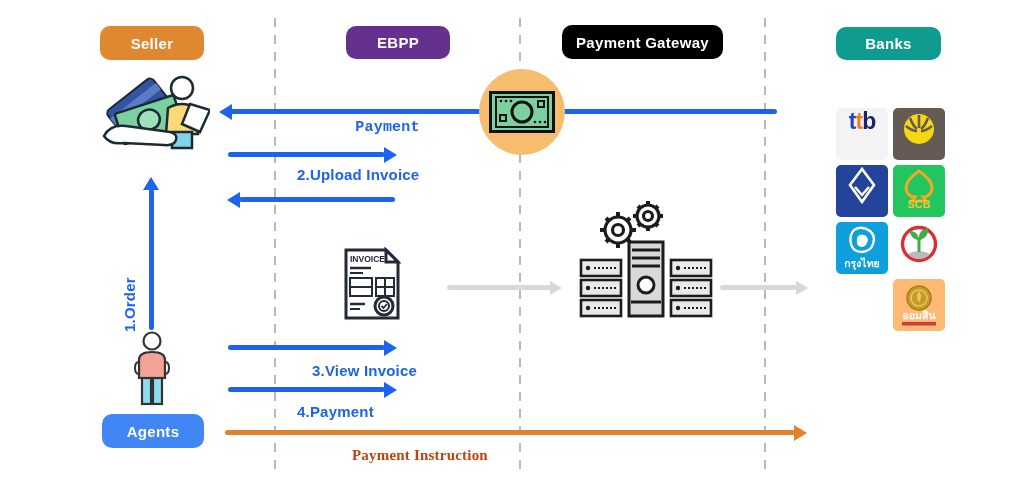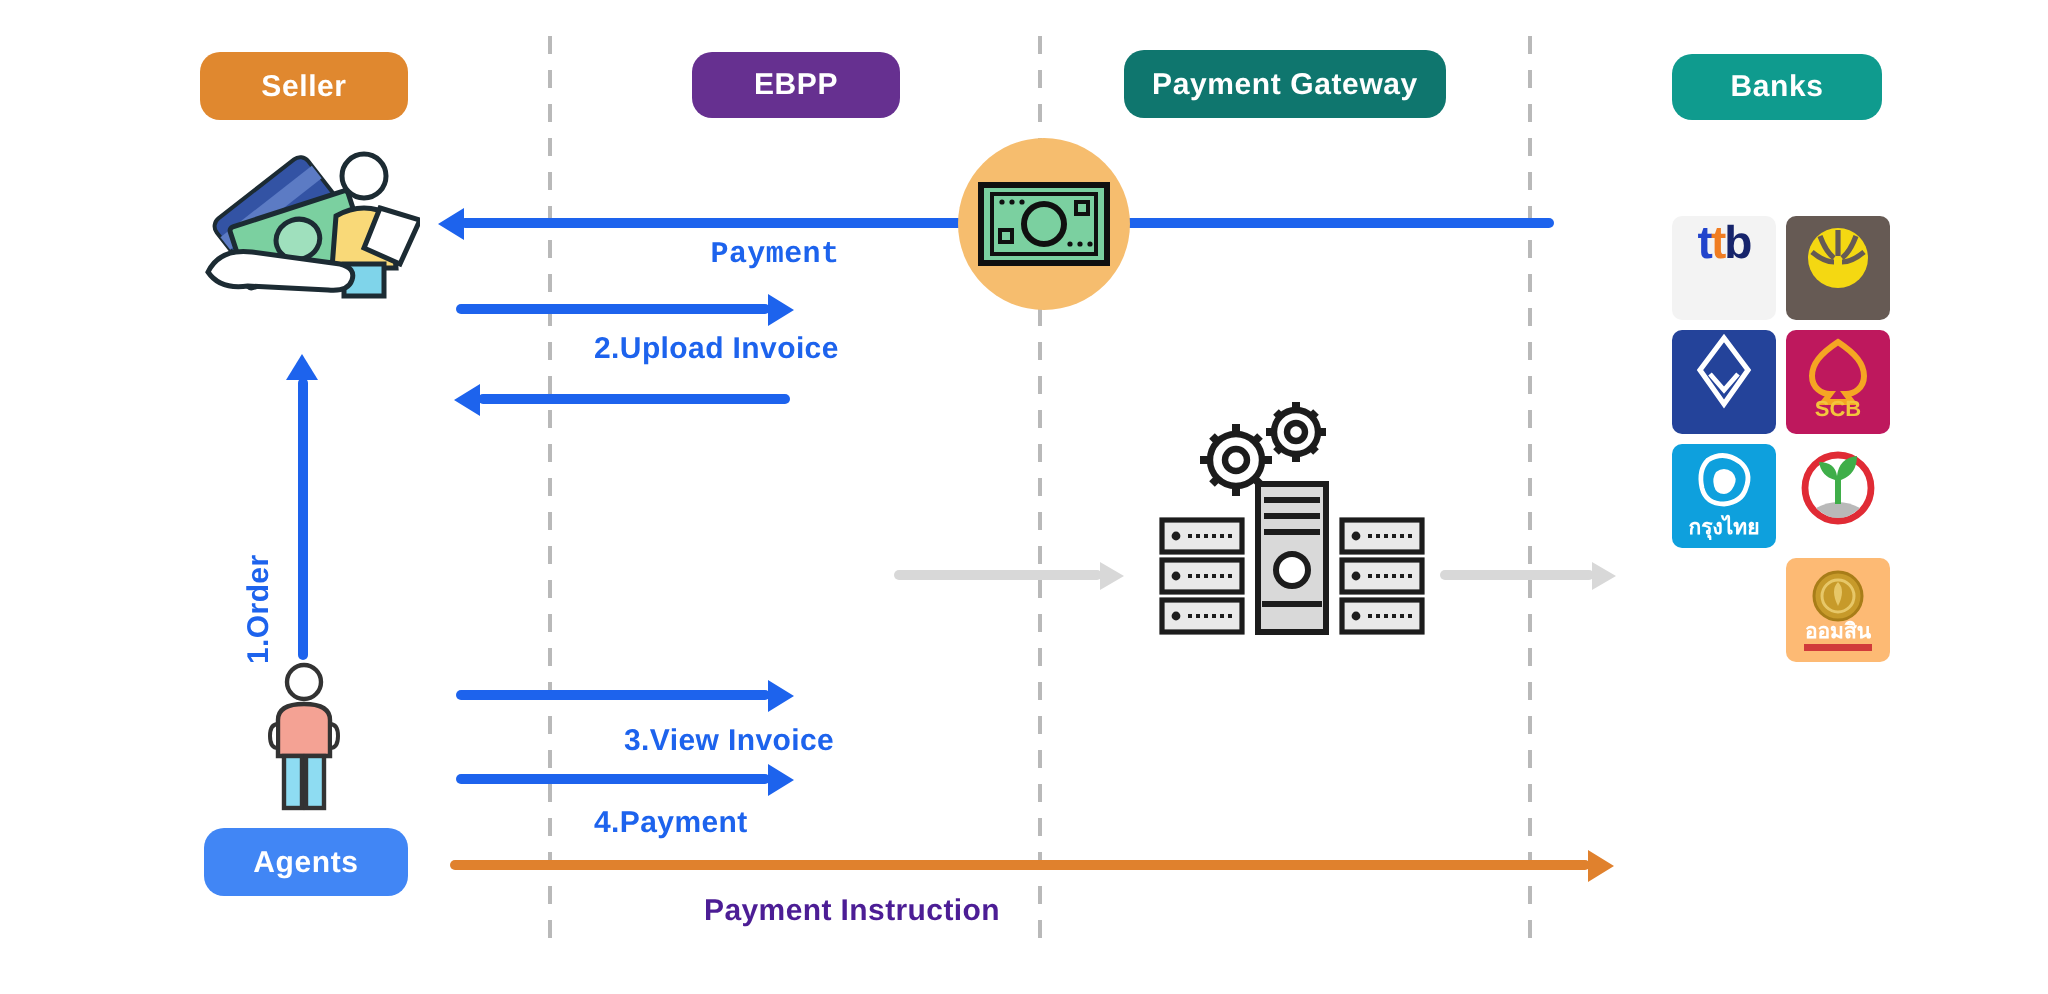--- a/index.html
+++ b/index.html
@@ -7,52 +7,52 @@
   body { font-family:"Liberation Sans", sans-serif; }
   .canvas { position:relative; width:1024px; height:497px; background:#ffffff; overflow:hidden; }
 
   .dash-line { position:absolute; top:18px; height:458px; width:2px;
     background:repeating-linear-gradient(to bottom,#b9b9b9 0 9px,transparent 9px 17px); }
 
   .badge { position:absolute; display:flex; align-items:center; justify-content:center;
     color:#fff; font-weight:bold; font-size:15px; border-radius:10px; letter-spacing:.3px; }
   .badge-seller  { left:100px; top:26px;  width:104px; height:34px; background:#e0882f; }
   .badge-ebpp    { left:346px; top:26px;  width:104px; height:33px; background:#663090; }
-  .badge-gateway { left:562px; top:25px;  width:161px; height:34px; background:#0f766e; }
+  .badge-gateway { left:562px; top:25px;  width:161px; height:34px; background:#000000; }
   .badge-banks   { left:836px; top:27px;  width:105px; height:33px; background:#0f9b8e; }
   .badge-agents  { left:102px; top:414px; width:102px; height:34px; background:#4186f5; }
 
   .h-line { position:absolute; height:5px; border-radius:3px; }
   .v-line { position:absolute; width:5px;  border-radius:3px; }
   .blue   { background:#1d63ed; }
   .orange { background:#e0812d; }
   .gray   { background:#d8d8d8; }
   .head { position:absolute; width:0; height:0; border-style:solid; }
   .head-right-blue { border-width:8px 0 8px 13px; border-color:transparent transparent transparent #1d63ed; }
   .head-left-blue  { border-width:8px 13px 8px 0; border-color:transparent #1d63ed transparent transparent; }
   .head-up-blue    { border-width:0 8px 13px 8px; border-color:transparent transparent #1d63ed transparent; }
   .head-right-orange { border-width:8px 0 8px 13px; border-color:transparent transparent transparent #e0812d; }
   .head-right-gray   { border-width:7px 0 7px 12px; border-color:transparent transparent transparent #d8d8d8; }
 
   .flow-label { position:absolute; font-weight:bold; font-size:15px; color:#1d63ed; letter-spacing:.2px; }
-  .flow-label.orange-t { color:#4c1d95; }
+  .flow-label.orange-t { color:#c2410c;font-family:Liberation Serif, serif; }
   .label-order { left:121px; top:212px; height:120px; writing-mode:vertical-rl;
     transform:rotate(180deg); display:flex; align-items:center; }
 
   .icon-box { position:absolute; }
 
   .money-circle { position:absolute; left:479px; top:69px; width:86px; height:86px;
     border-radius:50%; background:#f6bd6e; display:flex; align-items:center; justify-content:center; }
 
   .bank-tile { position:absolute; width:52px; height:52px; border-radius:5px;
     display:flex; justify-content:center; overflow:hidden; }
   .tile-ttb       { left:836px; top:108px; background:#f3f3f3; }
   .tile-krungsri  { left:893px; top:108px; background:#665a54; }
   .tile-bbl       { left:836px; top:165px; background:#24439a; }
-  .tile-scb       { left:893px; top:165px; background:#be185d; }
+  .tile-scb       { left:893px; top:165px; background:#22c55e; }
   .tile-ktb       { left:836px; top:222px; background:#0ea0dd; }
   .tile-kbank     { left:893px; top:222px; background:#ffffff; }
   .tile-gsb       { left:893px; top:279px; background:#fdba74; }
 
   .ttb-text { font-size:23px; font-weight:bold; letter-spacing:-1px; }
   .ttb-t1 { color:#2244cc; } .ttb-t2 { color:#f07d22; } .ttb-b { color:#16246b; }
 </style>
 </head>
 <body>
 
@@ -155,20 +155,41 @@
       <rect x="49" y="10" width="6" height="6" fill="none" stroke="#101010" stroke-width="2"></rect>
       <circle cx="12" cy="10" r="1.3" fill="#101010"></circle>
         <circle cx="17" cy="10" r="1.3" fill="#101010"></circle>
         <circle cx="22" cy="10" r="1.3" fill="#101010"></circle>
       <circle cx="46" cy="31" r="1.3" fill="#101010"></circle>
         <circle cx="51" cy="31" r="1.3" fill="#101010"></circle>
         <circle cx="56" cy="31" r="1.3" fill="#101010"></circle>
     </svg>
   </div>
 
+  <div class="icon-box" style="left:343px; top:247px; width:58px; height:74px;">
+    <svg width="58" height="74" viewBox="0 0 58 74">
+      <path d="M3 3 h40 l12 12 v56 h-52 z" fill="#ffffff" stroke="#222b36" stroke-width="3"></path>
+      <path d="M43 3 v12 h12 z" fill="#ffffff" stroke="#222b36" stroke-width="3"></path>
+      <text x="7" y="15" font-size="8.5" font-weight="bold" fill="#222b36" font-family="Liberation Sans, sans-serif">INVOICE</text>
+      <line x1="7" y1="21" x2="28" y2="21" stroke="#222b36" stroke-width="2.5"></line>
+      <line x1="7" y1="26" x2="20" y2="26" stroke="#222b36" stroke-width="2"></line>
+      <g stroke="#222b36" stroke-width="2" fill="none">
+        <rect x="7" y="31" width="22" height="18"></rect>
+        <line x1="7" y1="40" x2="29" y2="40"></line>
+        <rect x="33" y="31" width="18" height="18"></rect>
+        <line x1="42" y1="31" x2="42" y2="49"></line>
+        <line x1="33" y1="40" x2="51" y2="40"></line>
+      </g>
+      <line x1="7" y1="57" x2="22" y2="57" stroke="#222b36" stroke-width="2.5"></line>
+      <line x1="7" y1="62" x2="17" y2="62" stroke="#222b36" stroke-width="2"></line>
+      <circle cx="41" cy="59" r="9" fill="#ffffff" stroke="#222b36" stroke-width="3"></circle>
+      <circle cx="41" cy="59" r="5" fill="none" stroke="#222b36" stroke-width="2"></circle>
+      <path d="M38.5 59 l2 2 l3.5 -4" fill="none" stroke="#222b36" stroke-width="1.8"></path>
+    </svg>
+  </div>
 
   <div class="icon-box" style="left:575px; top:200px; width:142px; height:118px;">
     <svg width="142" height="118" viewBox="0 0 142 118">
       <g stroke="#1c1c1c" stroke-width="3.2" fill="#ffffff">
         <g>
           <circle cx="43" cy="30" r="13"></circle>
           <circle cx="43" cy="30" r="5.5"></circle>
           <g stroke-width="4">
             <line x1="43" y1="12" x2="43" y2="17"></line>
               <line x1="43" y1="43" x2="43" y2="48"></line>

